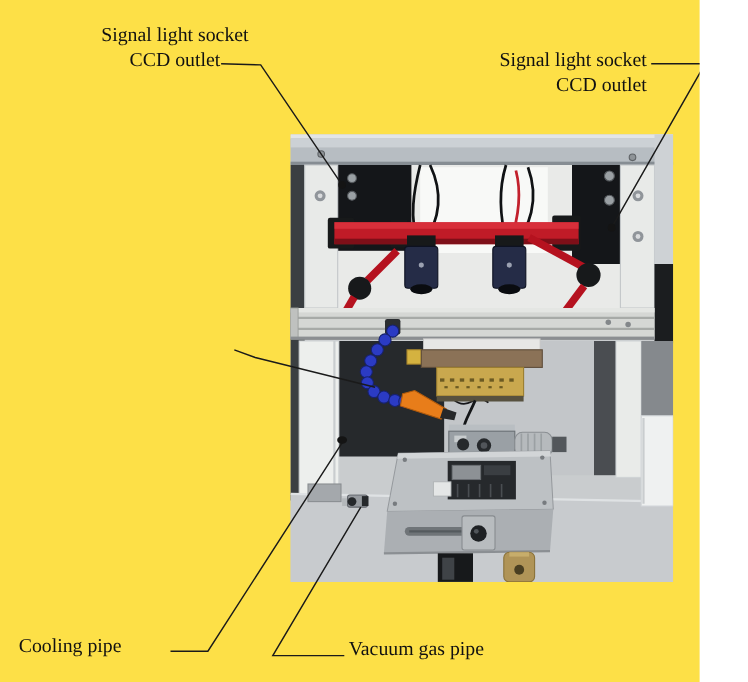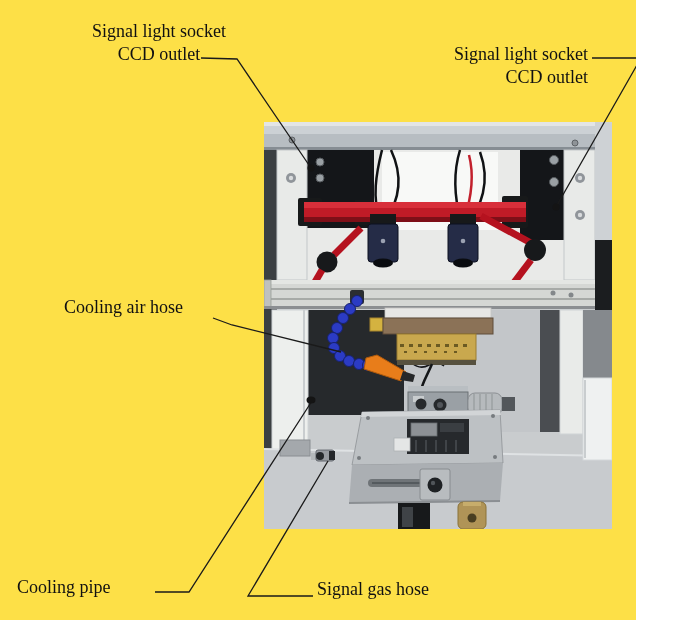--- a/index.html
+++ b/index.html
@@ -259,19 +259,18 @@
   <div class="lbl center" style="left:78px;top:20px;width:162px">
     <span>Signal light socket</span>
     <span>CCD outlet</span>
   </div>
 
   <div class="lbl right" style="left:420px;top:43px;width:168px">
     <span>Signal light socket</span>
     <span>CCD outlet</span>
   </div>
 
-  <div class="lbl" style="left:64px;top:296px">Cooling air hose</div>
 
   <div class="lbl" style="left:17px;top:576px">Cooling pipe</div>
 
-  <div class="lbl" style="left:317px;top:578px">Signal gas hose</div>
+  <div class="lbl" style="left:317px;top:578px">Vacuum gas pipe</div>
 
 </div>
 
 </body></html>

